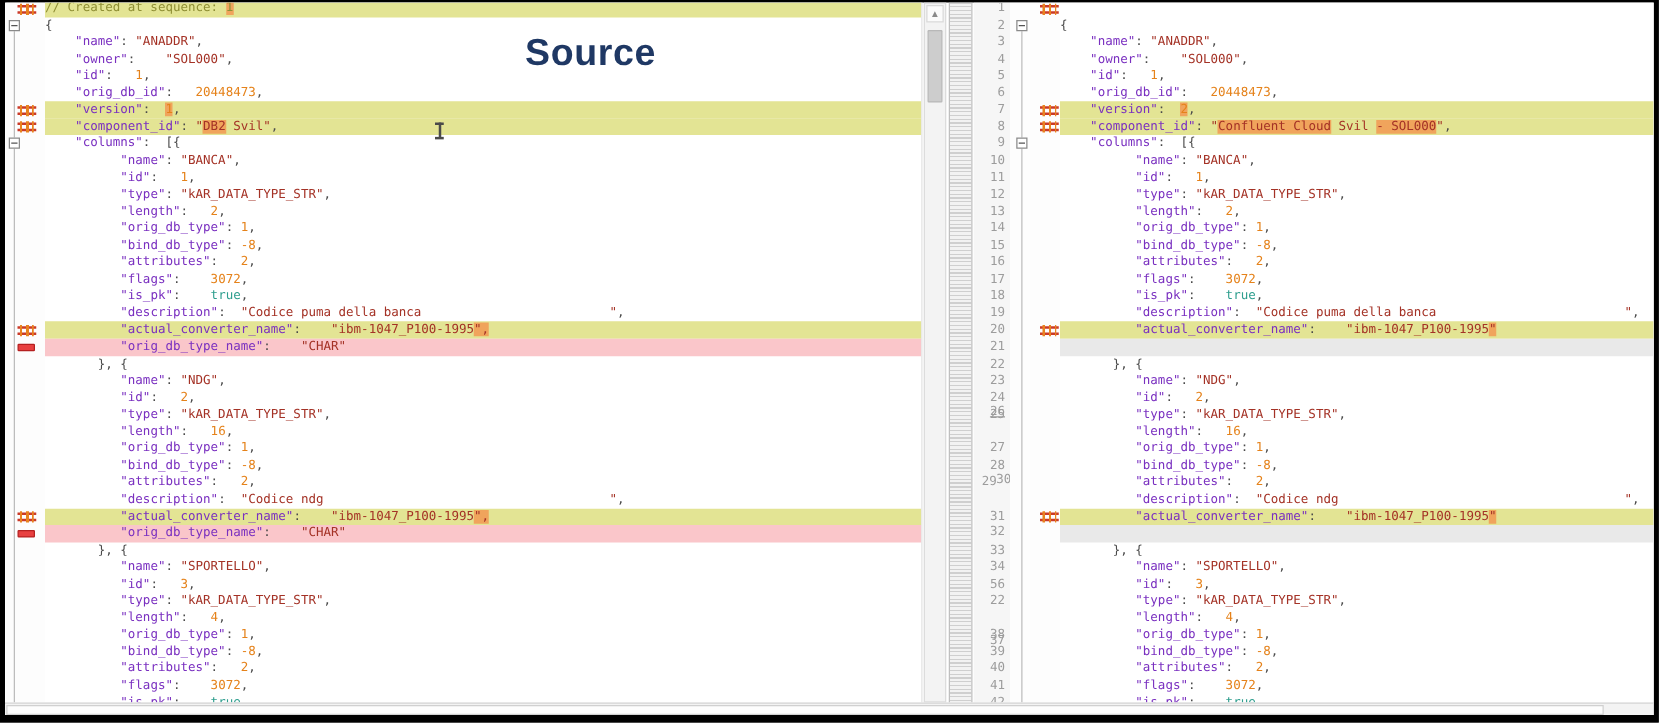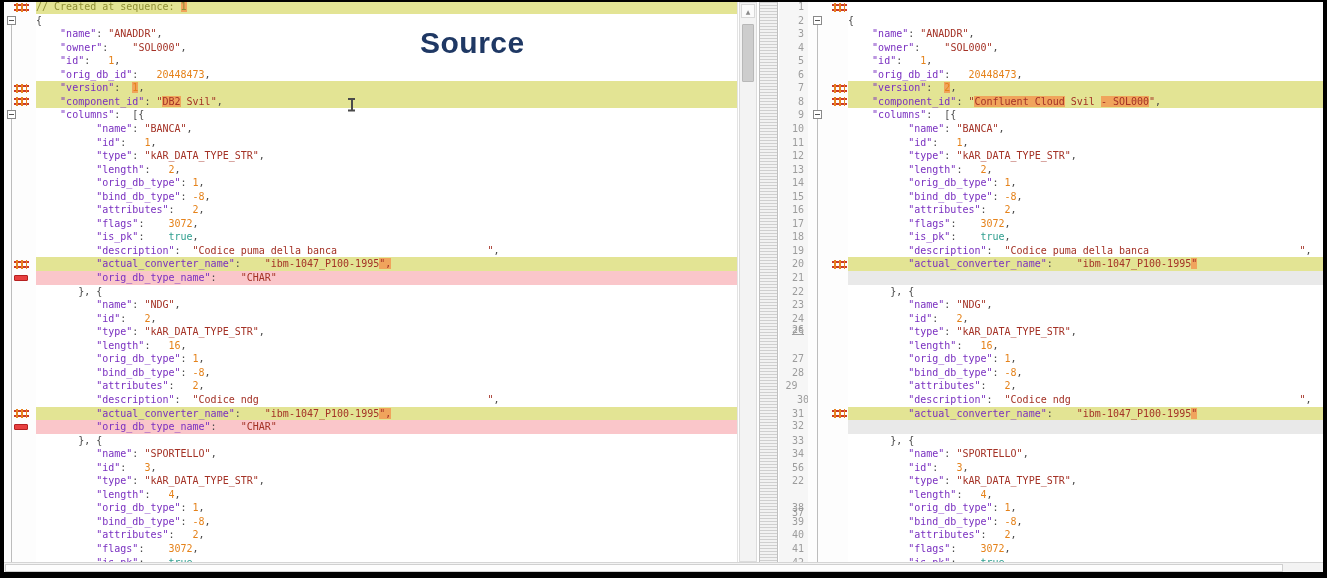--- a/index.html
+++ b/index.html
@@ -162,21 +162,21 @@
         <div class="lnum" style="top: 255.45px;">20</div>
         <div class="lnum" style="top: 269px;">21</div>
         <div class="lnum" style="top: 282.55px;">22</div>
         <div class="lnum" style="top: 296.1px;">23</div>
         <div class="lnum" style="top: 309.65px;">24</div>
         <div class="lnum" style="top: 323.2px;">25</div>
         <div class="lnum" style="top: 321px; text-decoration: underline;">26</div>
         <div class="lnum" style="top: 350.3px;">27</div>
         <div class="lnum" style="top: 363.85px;">28</div>
         <div class="lnum" style="top: 377.4px; text-align: center;">29</div>
-        <div class="lnum" style="top: 391px; padding-left: 18px;">30</div>
+        <div class="lnum" style="top: 375px; padding-left: 18px;">30</div>
         <div class="lnum" style="top: 404.5px;">31</div>
         <div class="lnum" style="top: 417px;">32</div>
         <div class="lnum" style="top: 431.6px;">33</div>
         <div class="lnum" style="top: 445.15px;">34</div>
         <div class="lnum" style="top: 458.7px;">56</div>
         <div class="lnum" style="top: 472.25px;">22</div>
         <div class="lnum" style="top: 484px; margin-top: 20px;">37</div>
         <div class="lnum" style="top: 499.35px;">38</div>
         <div class="lnum" style="top: 512.9px;">39</div>
         <div class="lnum" style="top: 526.45px;">40</div>

